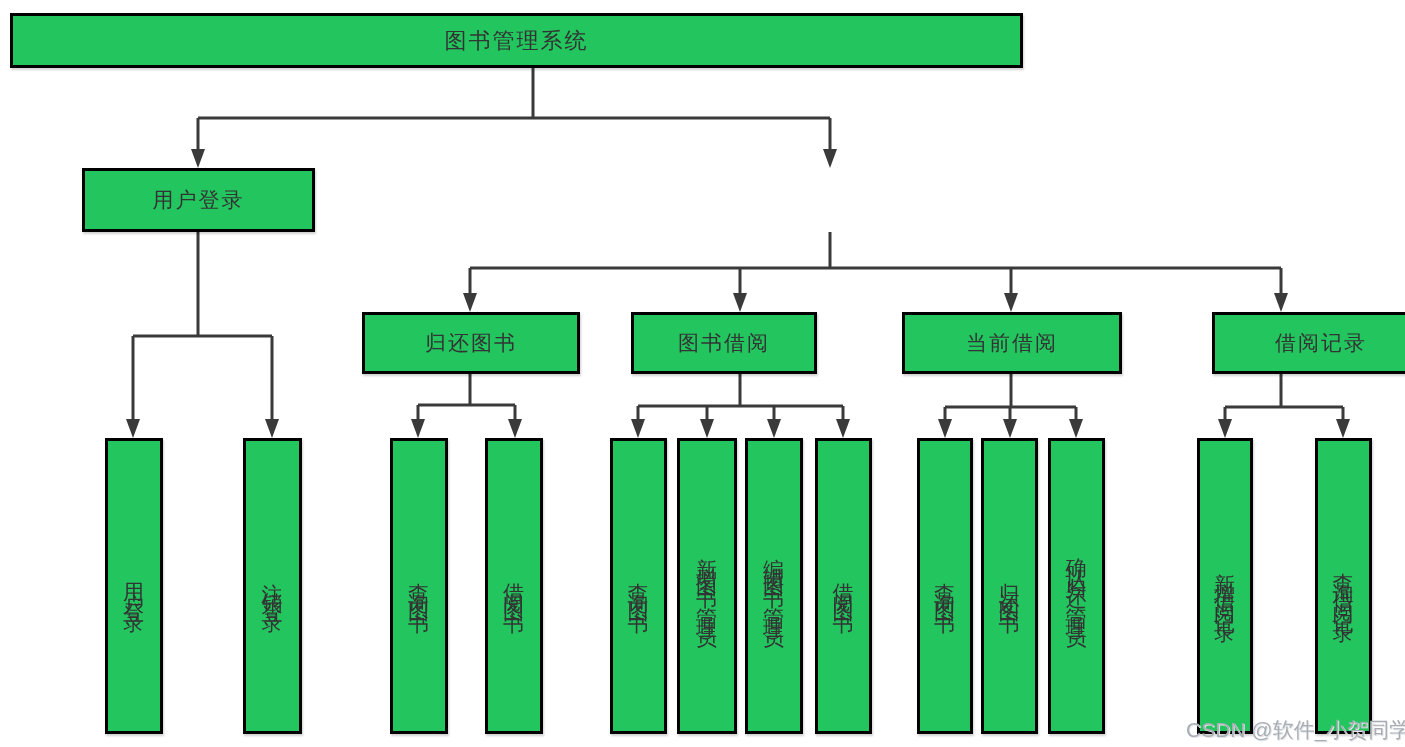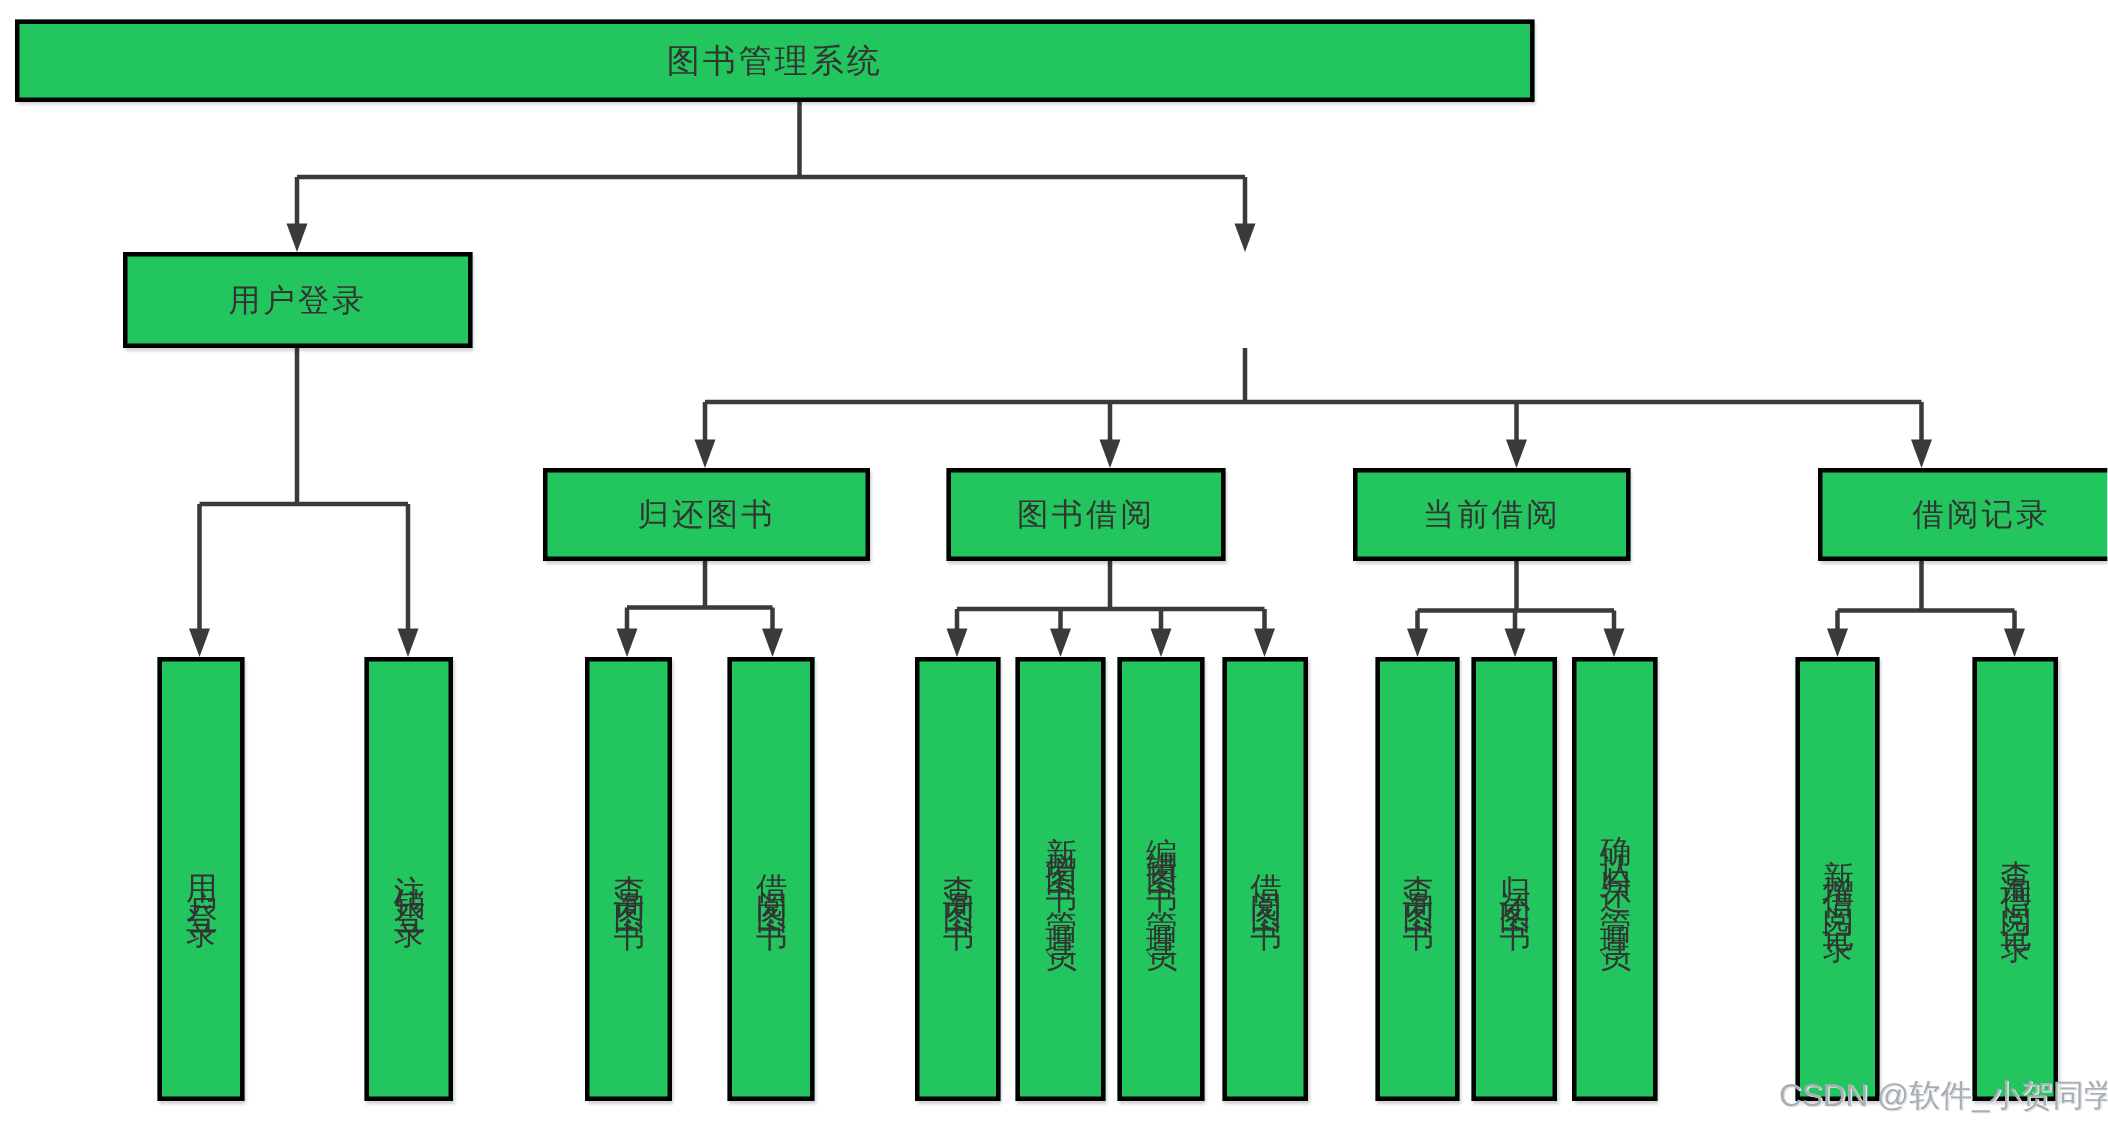--- a/index.html
+++ b/index.html
@@ -33,21 +33,21 @@
     font-size: 21px;
     letter-spacing: 2px;
     white-space: nowrap;
   }
   .n-root  { left: 10px;  top: 13px;  width: 1013px; height: 55px; }
   .n-root span { font-size: 22px; }
   .n-user-login     { left: 82px;   top: 168px; width: 233px; height: 64px; }
   .n-book-mgmt      { left: 712px;  top: 168px; width: 235px; height: 64px; }
   .n-new-book       { left: 362px;  top: 312px; width: 218px; height: 62px; }
   .n-book-borrow    { left: 631px;  top: 312px; width: 186px; height: 62px; }
-  .n-current-borrow { left: 902px;  top: 312px; width: 185px; height: 62px; }
+  .n-current-borrow { left: 902px;  top: 312px; width: 220px; height: 62px; }
   .n-borrow-records { left: 1172px; top: 312px; width: 218px; height: 62px; margin-left: 40px; }
   .vbox { top: 438px; height: 296px; }
   .vbox span {
     writing-mode: vertical-rl;
     text-orientation: mixed;
     font-size: 21px;
     letter-spacing: 10px;
     line-height: 1;
   }
   .l-user-login { left: 105px;  width: 58px; }

